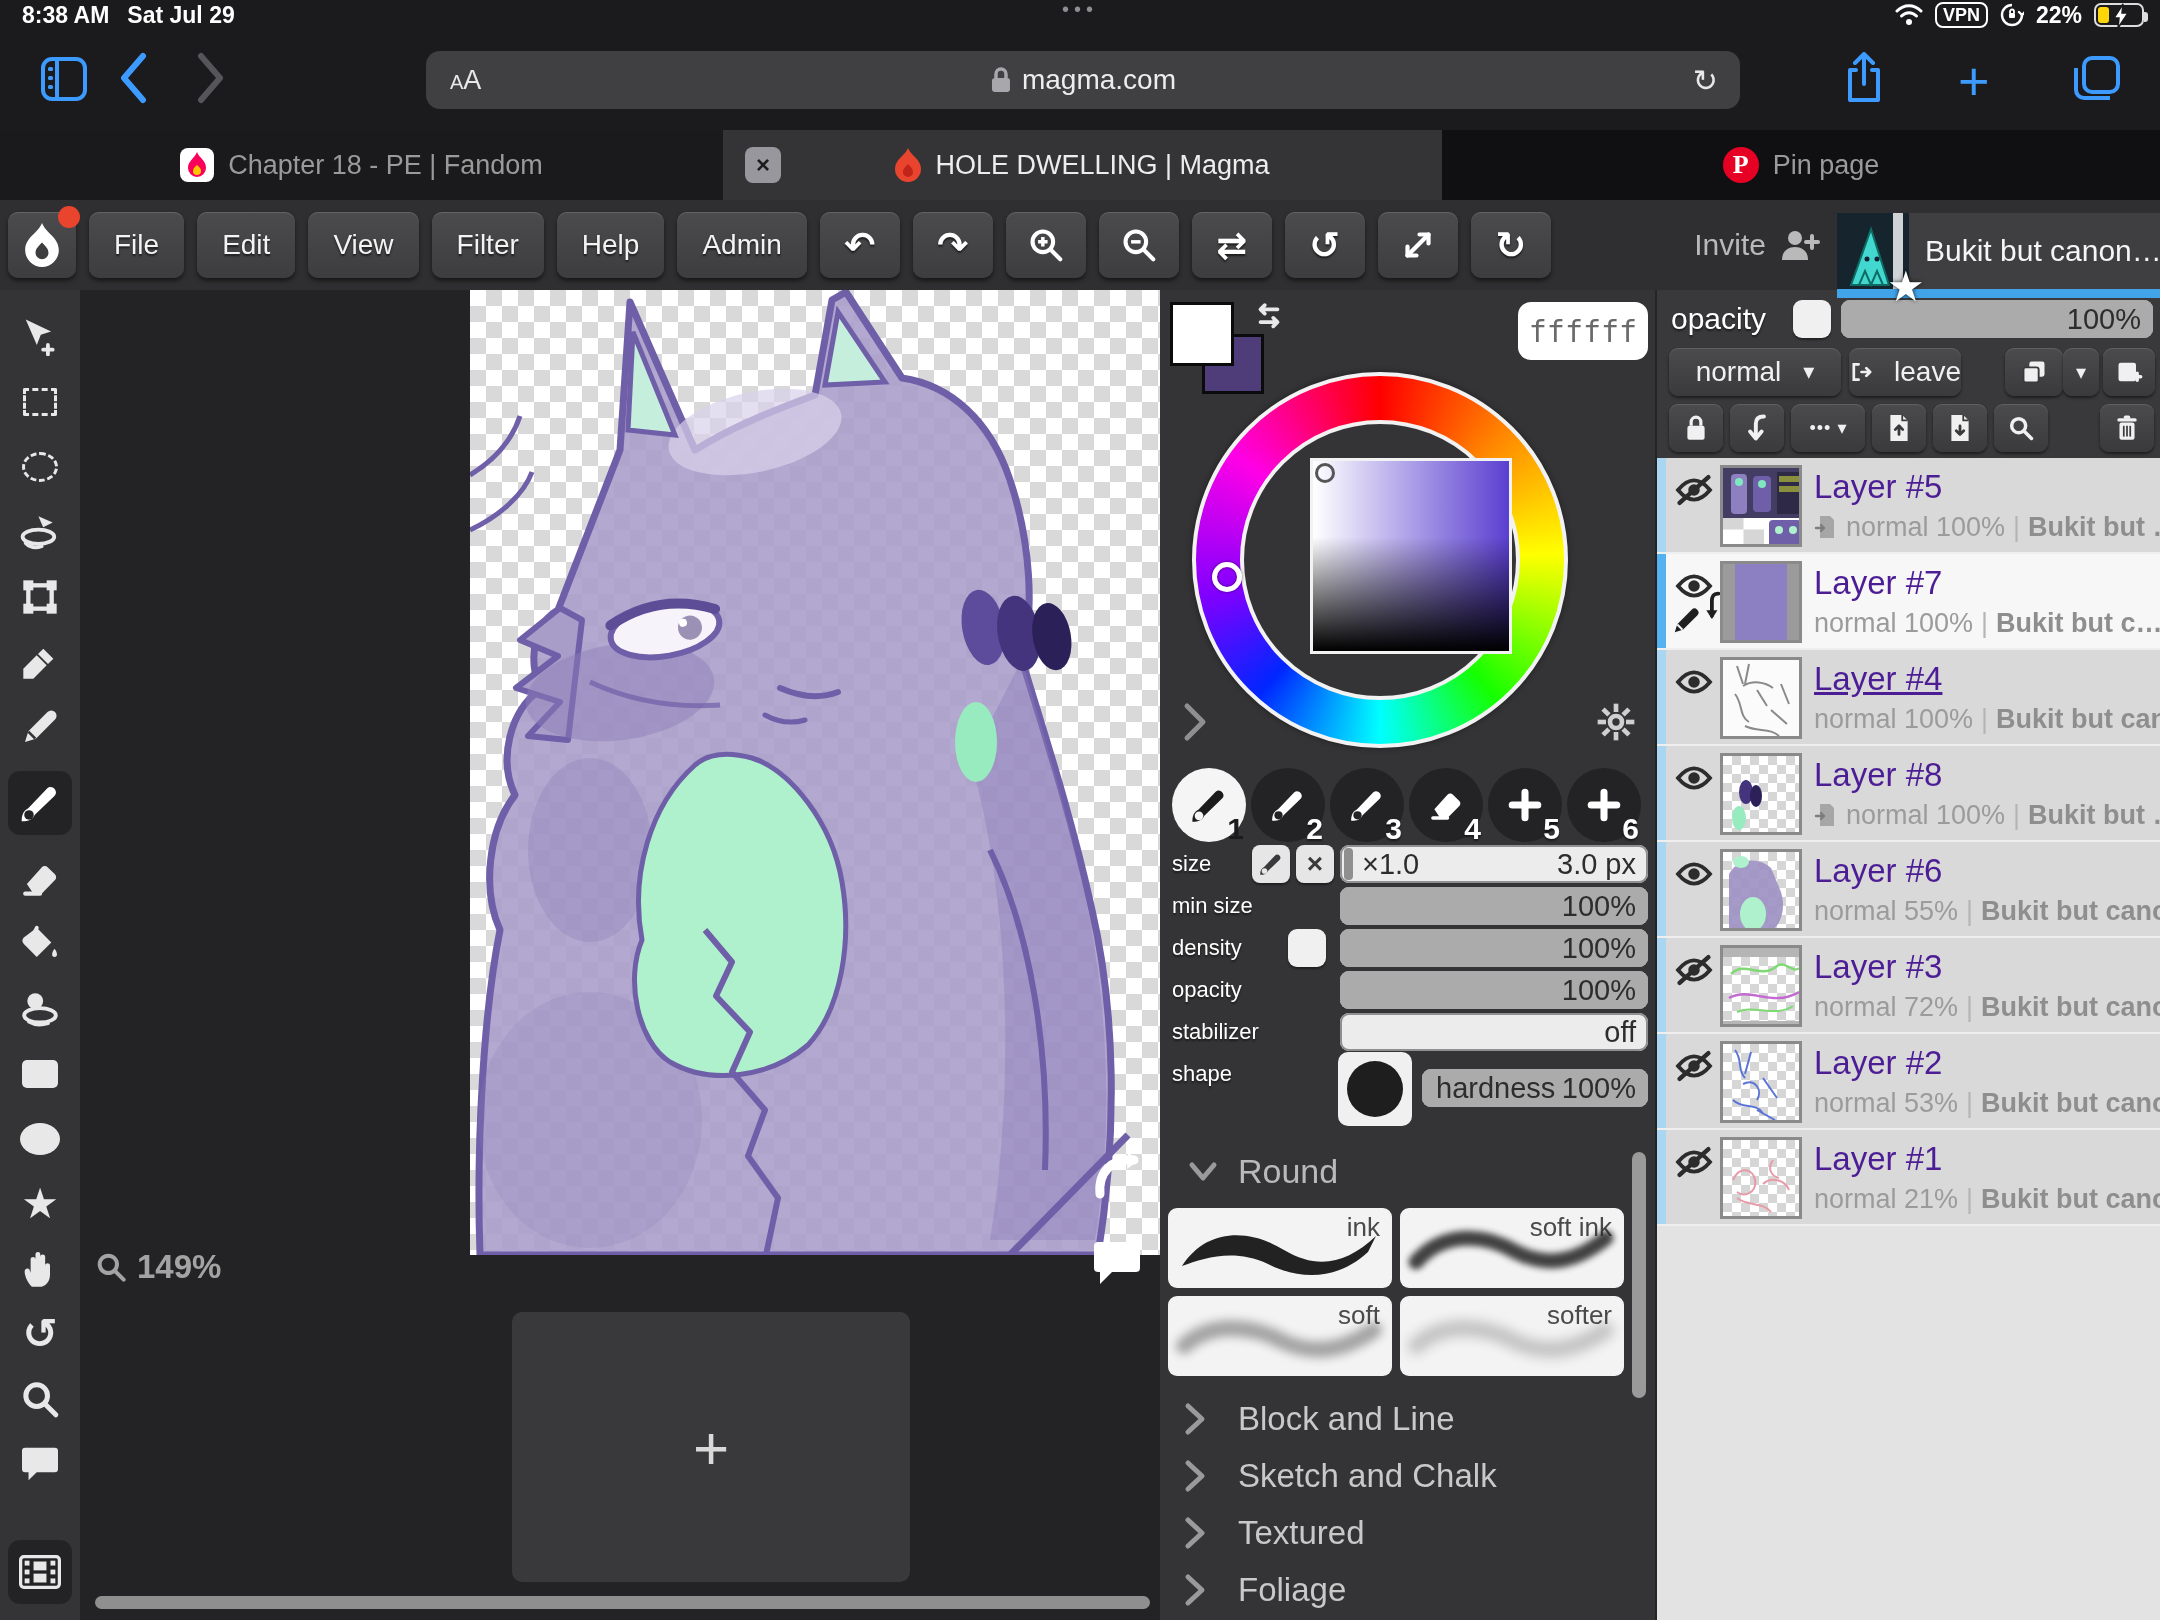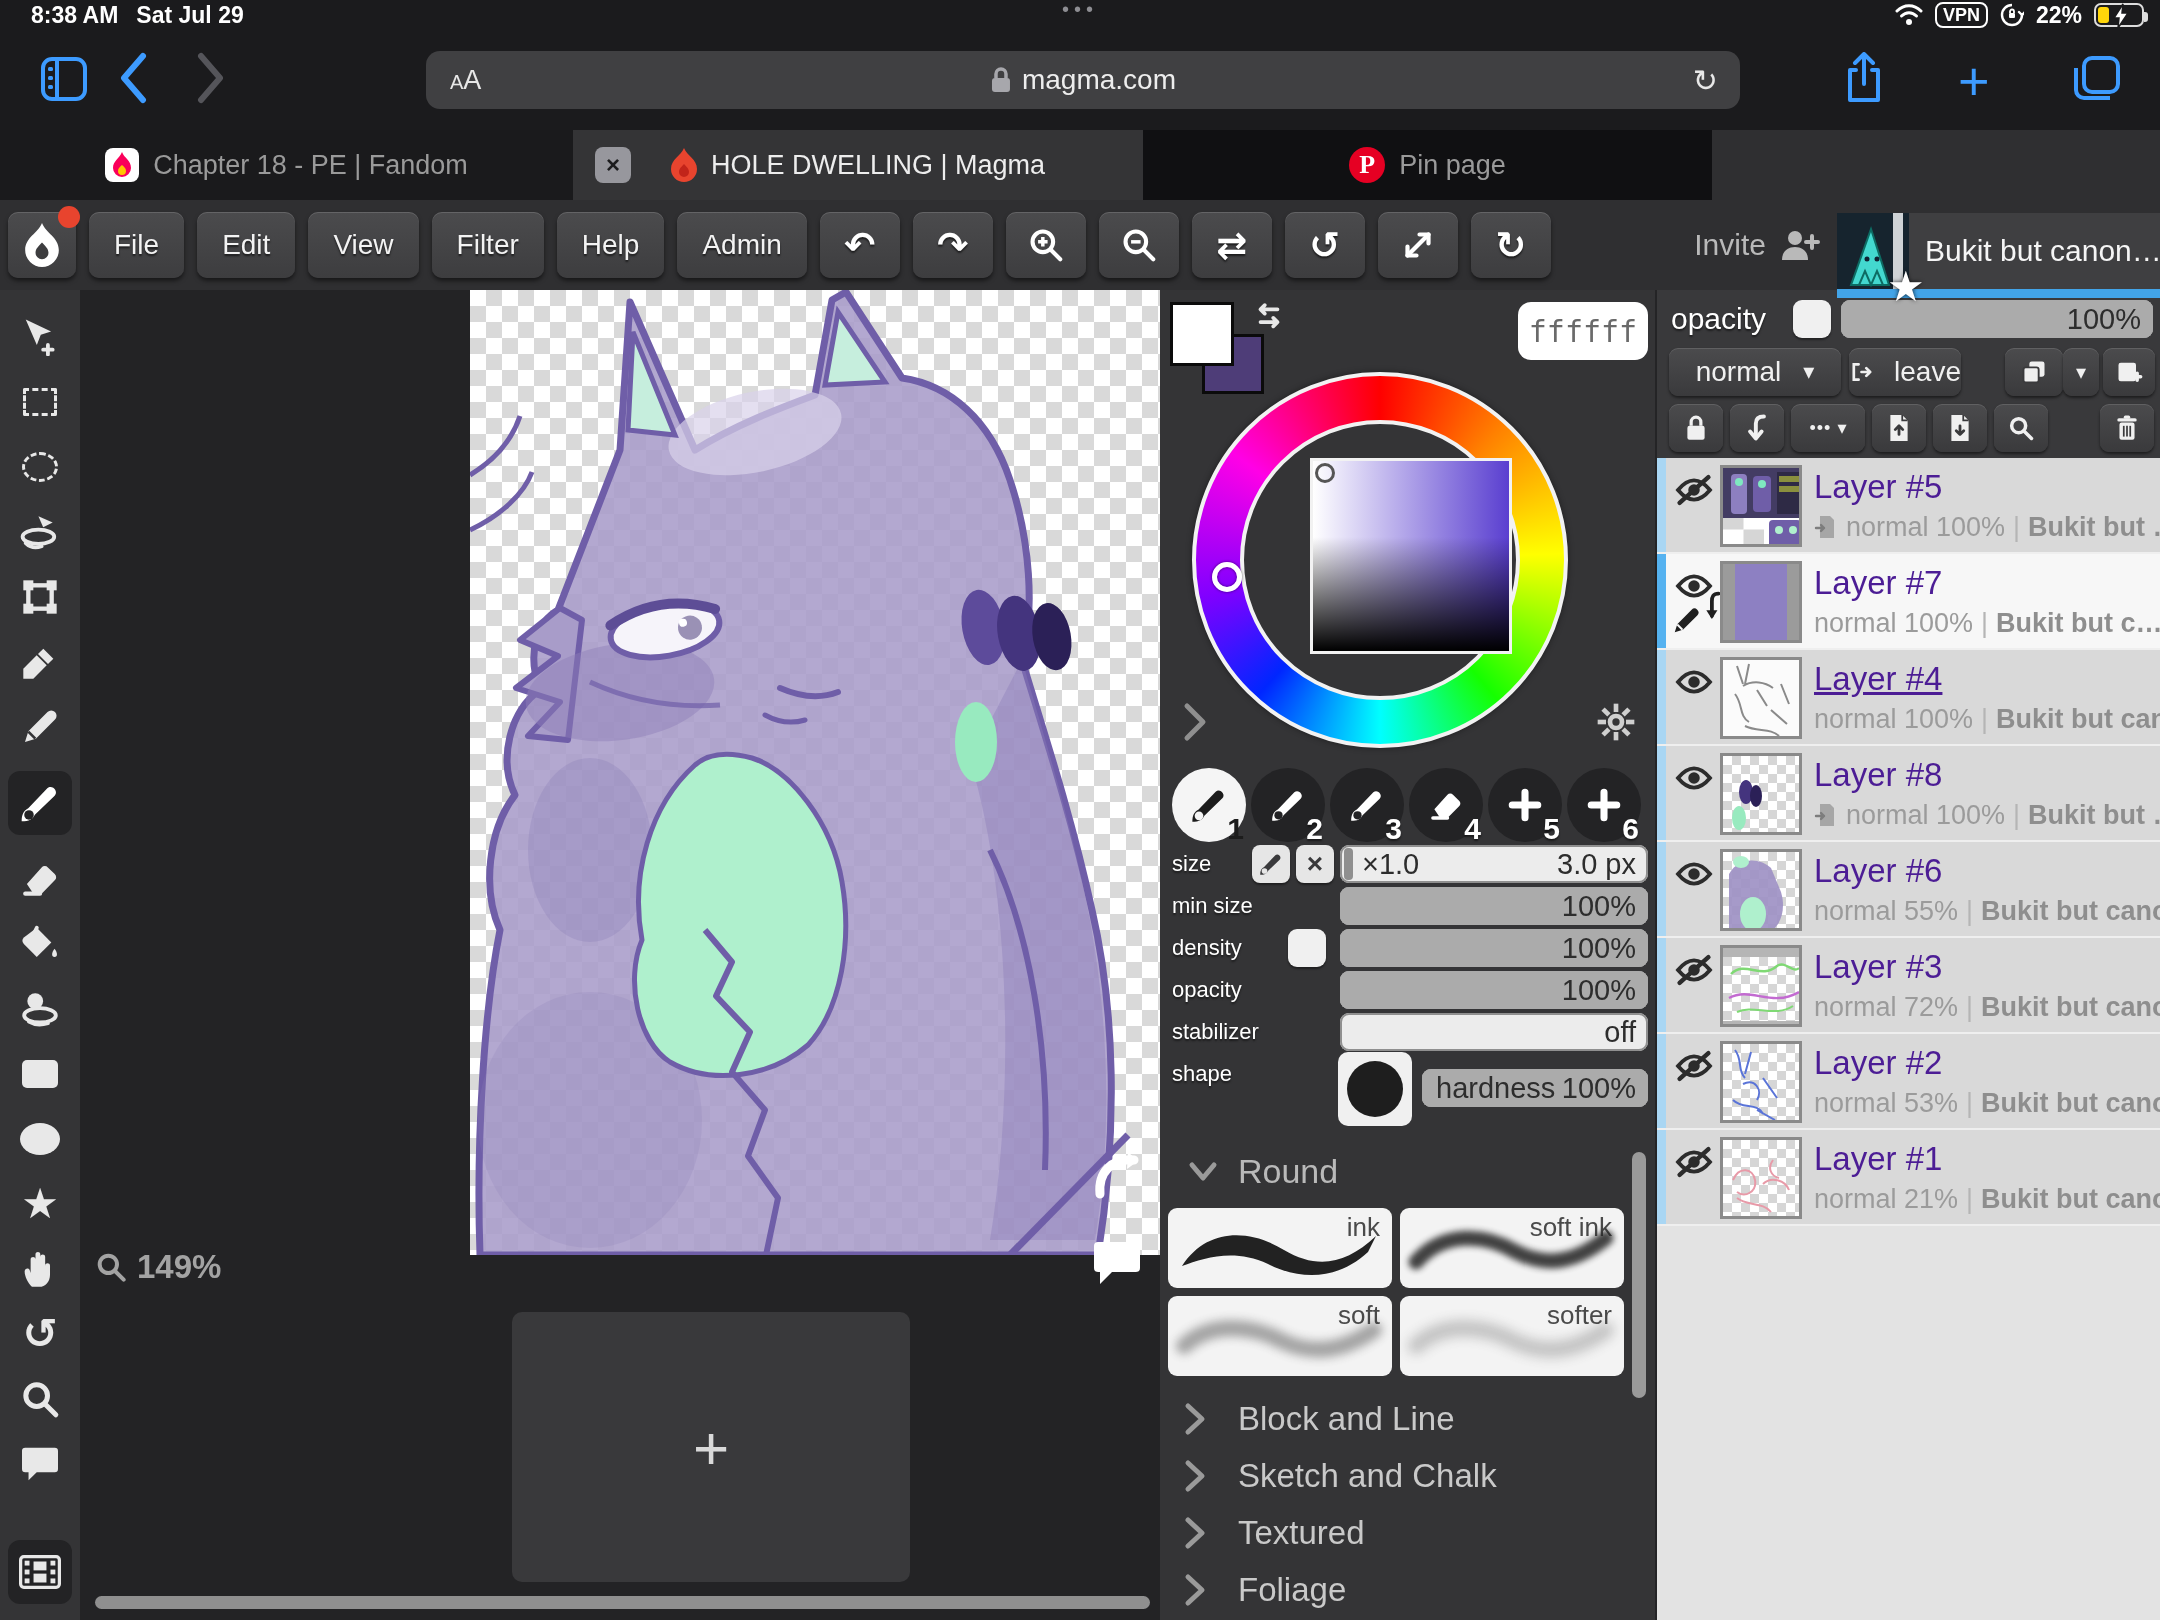--- a/index.html
+++ b/index.html
@@ -3,39 +3,39 @@
 <meta charset="utf-8">
 <style>
   *{margin:0;padding:0;box-sizing:border-box}
   body{background:#000;font-family:"Liberation Sans",sans-serif}
   #screen{position:relative;width:2160px;height:1620px;background:#2f2f31;overflow:hidden}
   .abs{position:absolute}
   svg{display:block}
   
   #statusbar{position:absolute;left:0;top:0;width:2160px;height:30px;background:#1b1b1d;color:#fff;
     display:flex;align-items:center;font-size:23px;font-weight:700}
-  #statusbar .left{display:flex;gap:18px;margin-left:31px}
+  #statusbar .left{display:flex;gap:18px;margin-left:22px}
   #statusbar .dots{position:absolute;left:50%;transform:translateX(-50%);top:-2px;color:#8e8e93;font-size:20px;letter-spacing:5px;font-weight:400}
   #statusbar .right{display:flex;align-items:center;gap:12px;margin-left:auto;margin-right:16px}
   .vpn{border:2px solid #fff;border-radius:8px;font-size:18px;font-weight:700;padding:0 6px;line-height:22px}
   .batt{position:relative;width:50px;height:24px;border:2px solid #ddd;border-radius:7px}
   .batt .lvl{position:absolute;left:2px;top:2px;bottom:2px;width:11px;background:#ffd60a;border-radius:3px}
   .batt .cap{position:absolute;right:-6px;top:7px;width:4px;height:10px;background:#ddd;border-radius:0 3px 3px 0}
   .batt .bolt{position:absolute;left:14px;top:-2px}
   
   #safaribar{position:absolute;left:0;top:30px;width:2160px;height:100px;background:#1b1b1d}
   .blue{color:#3d9bff}
   #urlpill{position:absolute;left:426px;top:21px;width:1314px;height:58px;background:#404042;border-radius:14px;
     display:flex;align-items:center;color:#ededed}
   #urlpill .reader{margin-left:24px;font-size:27px;color:#e8e8e8}
   #urlpill .reader .sm{font-size:20px}
   #urlpill .center{position:absolute;left:50%;transform:translateX(-50%);display:flex;align-items:center;gap:10px;font-size:28px}
   #urlpill .reload{position:absolute;right:22px;font-family:"DejaVu Sans",sans-serif;font-size:30px;color:#e8e8e8}
   
-  #tabbar{position:absolute;left:0;top:130px;width:1712px;height:70px;background:#0f172a;display:flex}
+  #tabbar{position:absolute;left:0;top:130px;width:2160px;height:70px;background:#0f172a;display:flex}
   .tab{height:70px;display:flex;align-items:center;justify-content:center;gap:14px;font-size:27px;position:relative}
   #tab1{width:723px;background:#1a1a1c;color:#9a9a9a}
   #tab2{width:719px;background:#343436;color:#ededed}
   #tab3{width:718px;background:#101012;color:#9a9a9a}
   .tabclose{position:absolute;left:22px;top:17px;width:36px;height:36px;background:#97979d;color:#1c1c1e;
     border-radius:8px;font-size:24px;display:flex;align-items:center;justify-content:center;font-weight:700}
   .favicon-fandom{width:34px;height:34px;background:#fff;border-radius:8px;display:flex;align-items:center;justify-content:center}
   .pinicon{width:36px;height:36px;background:#e60023;border-radius:50%;color:#fff;font-weight:700;font-size:26px;
     display:flex;align-items:center;justify-content:center;font-family:"Liberation Serif",serif}
   

